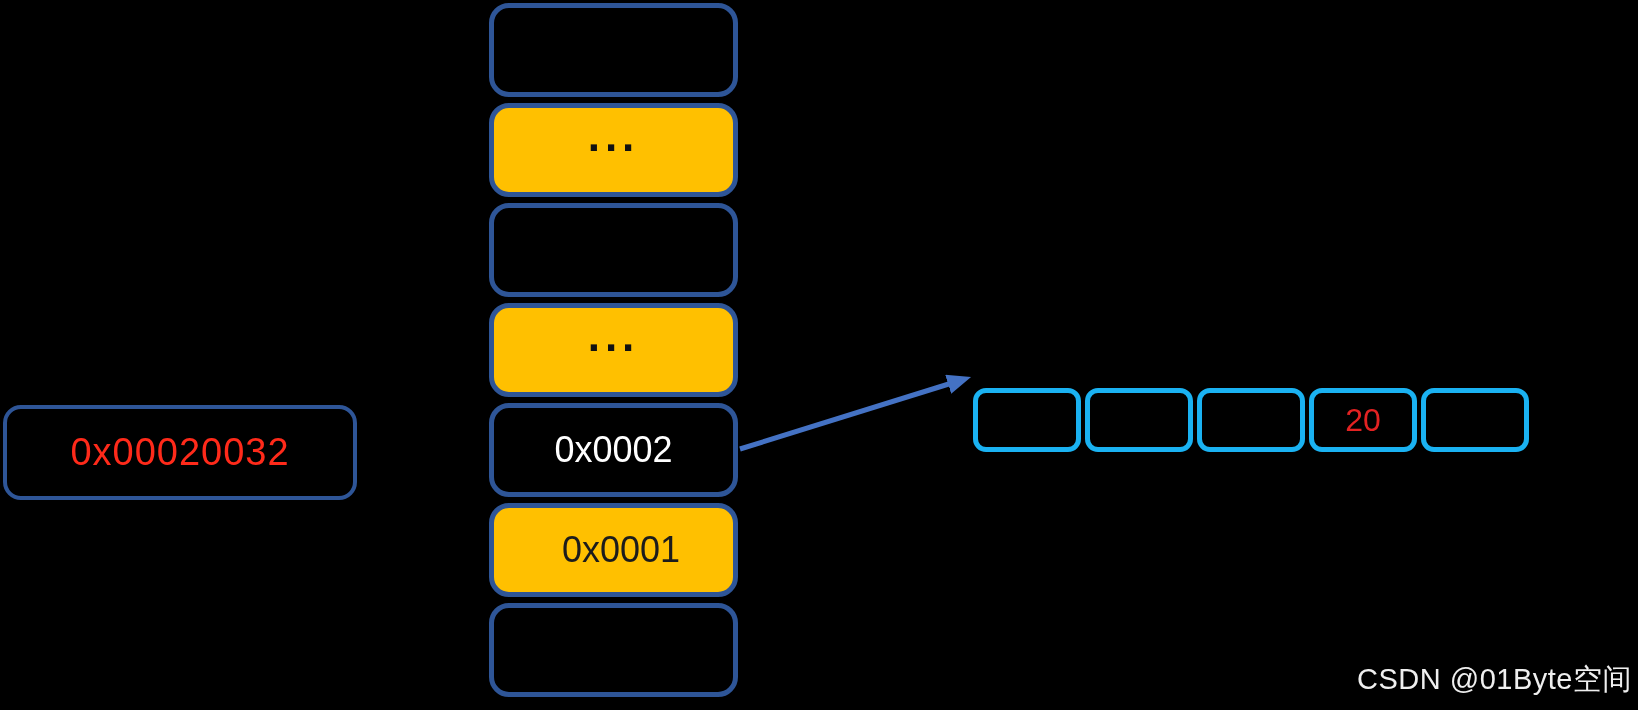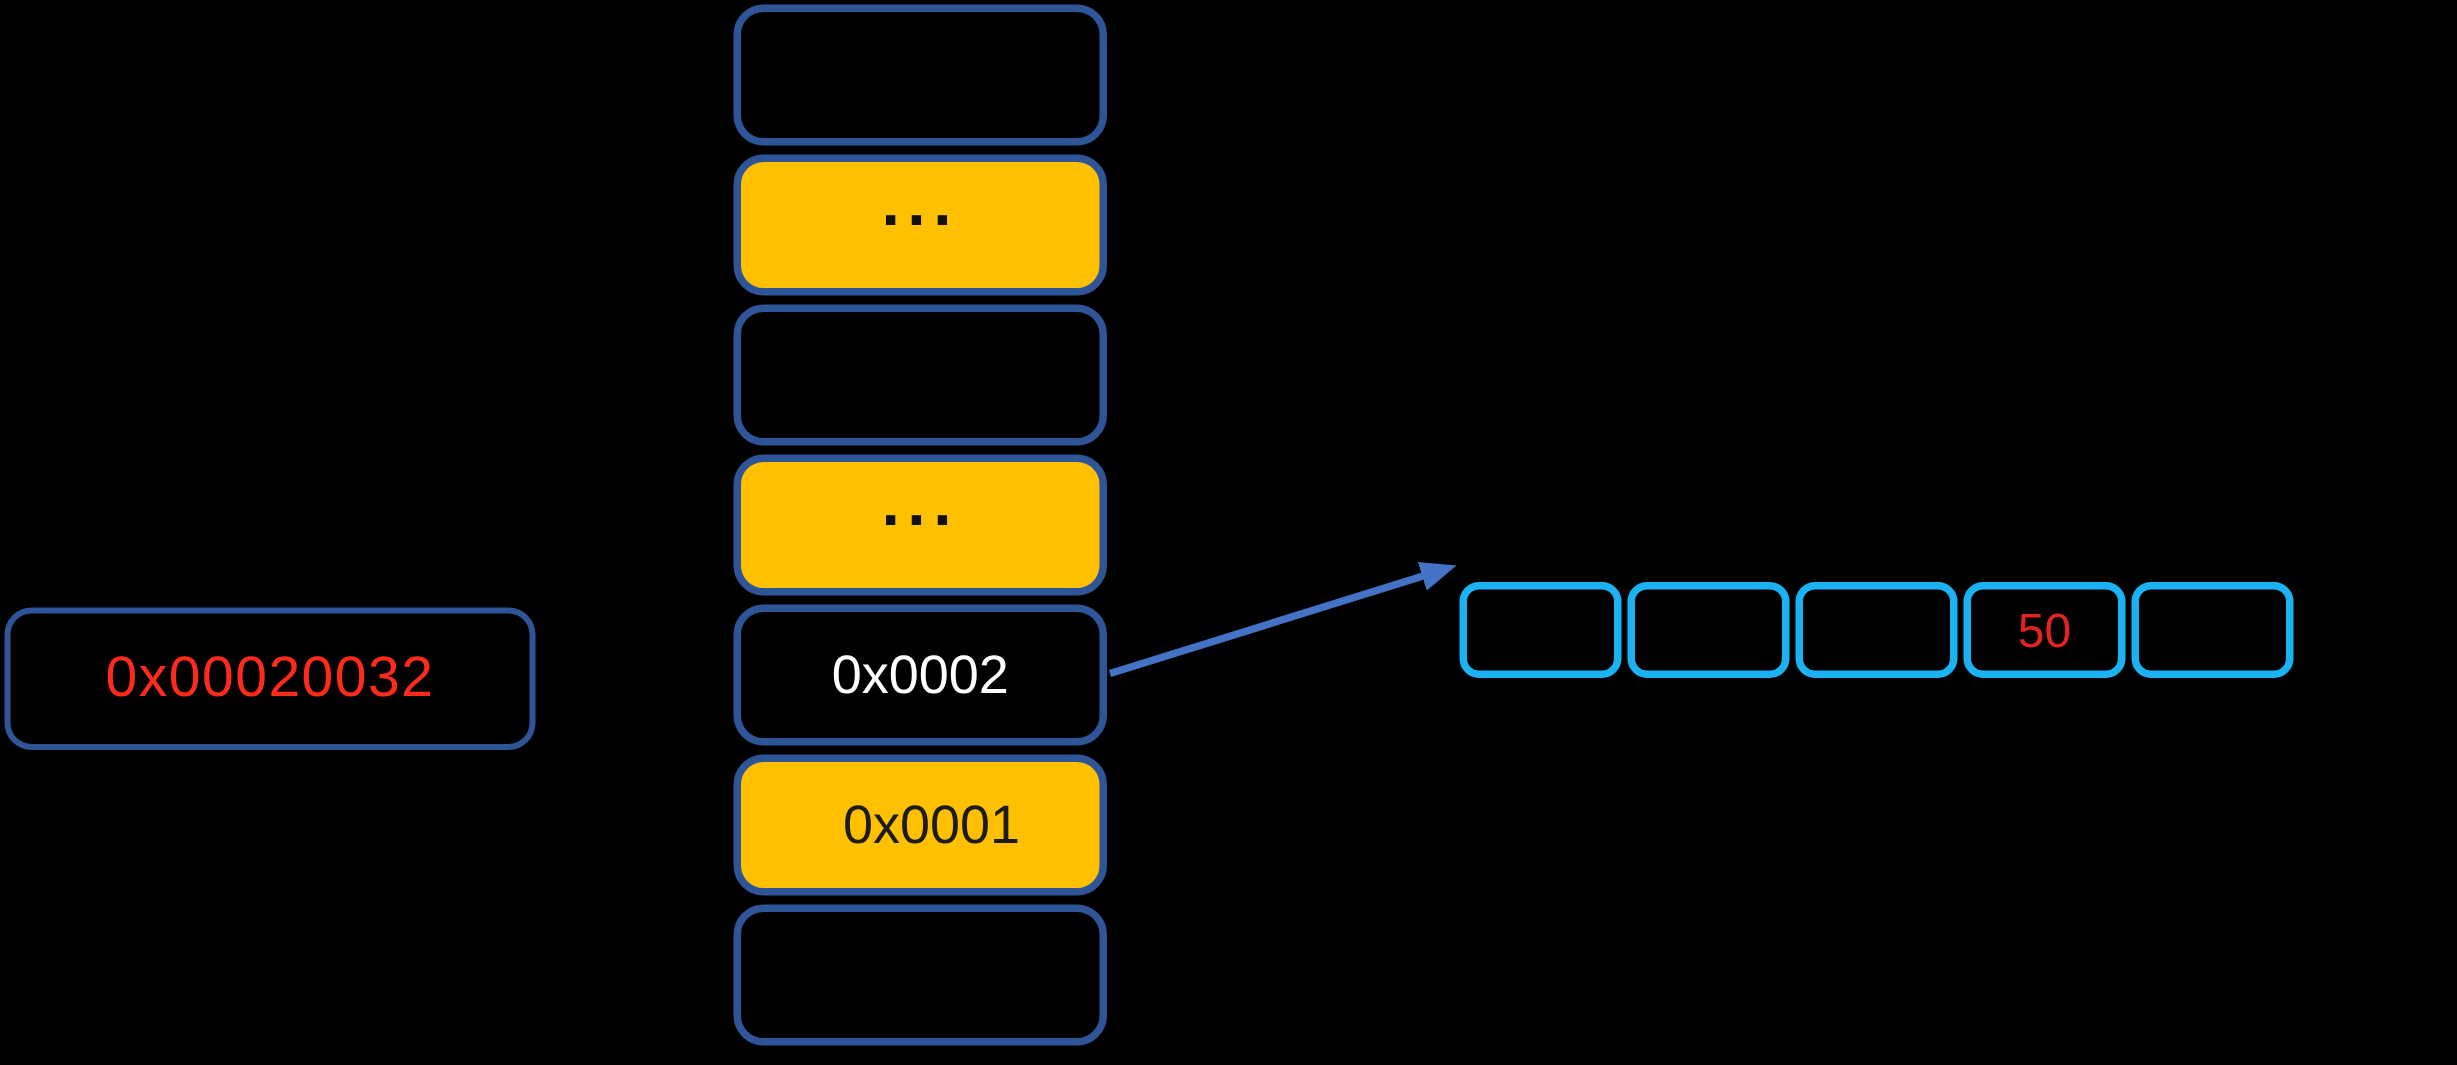--- a/index.html
+++ b/index.html
@@ -168,21 +168,22 @@
     <div class="memory-cell">
       <span class="memory-cell-value"></span>
     </div>
     <div class="memory-cell">
       <span class="memory-cell-value"></span>
     </div>
     <div class="memory-cell">
       <span class="memory-cell-value"></span>
     </div>
     <div class="memory-cell">
-      <span class="memory-cell-value">50</span>
+      <span class="memory-cell-value">20</span>
     </div>
     <div class="memory-cell">
       <span class="memory-cell-value"></span>
     </div>
   </div>
 
+  <div class="watermark">CSDN @01Byte空间</div>
 
 </div>
 
 </body></html>

